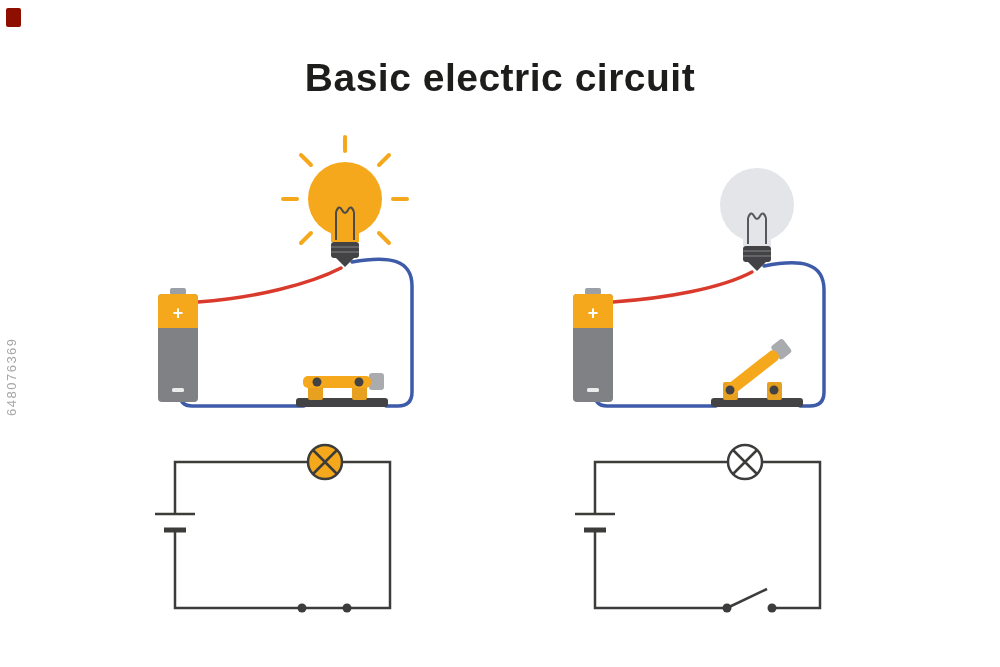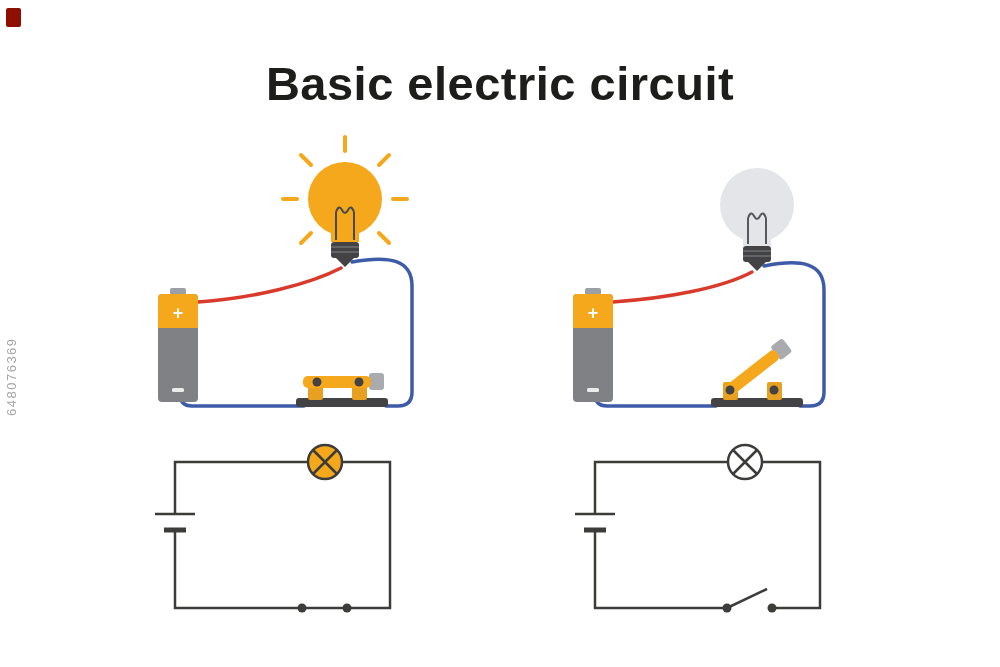--- a/index.html
+++ b/index.html
@@ -2,21 +2,21 @@
 <html style="--title-text: #1d1d1b; --orange: #F5A81C; --post-orange: #E8A020; --bulb-off: #E3E5E8; --metal-dark: #434345; --metal-stripe: #6e6f71; --battery-gray: #7f8184; --battery-nub: #9aa0a6; --wire-red: #D93A2B; --wire-blue: #3D5BA9; --stroke: #3C3C3B; --knob-gray: #A9ABAE; --filament: #4a4a4a; --filament-off: #55585c; --watermark: #a6a6a6; --logo-red: #8e0f00;"><head>
 <meta charset="utf-8">
 <style>
   html,body { margin:0; padding:0; background:#ffffff; }
   #page {
     position:relative; width:1000px; height:667px; overflow:hidden;
     background:#ffffff; font-family:"Liberation Sans", sans-serif;
   }
   #page-title {
     position:absolute; left:0; right:0; top:56px; text-align:center;
-    font-size:47px; font-weight:700; letter-spacing:0.5px;
+    font-size:39px; font-weight:700; letter-spacing:0.5px;
     color:var(--title-text);
   }
   #stock-logo {
     position:absolute; left:6px; top:8px; width:15px; height:19px;
     background:var(--logo-red); border-radius:2px;
   }
   #watermark {
     position:absolute; left:0px; top:292px; width:22px; height:170px;
     writing-mode:vertical-rl; transform:rotate(180deg);
     display:flex; align-items:center; justify-content:center;

